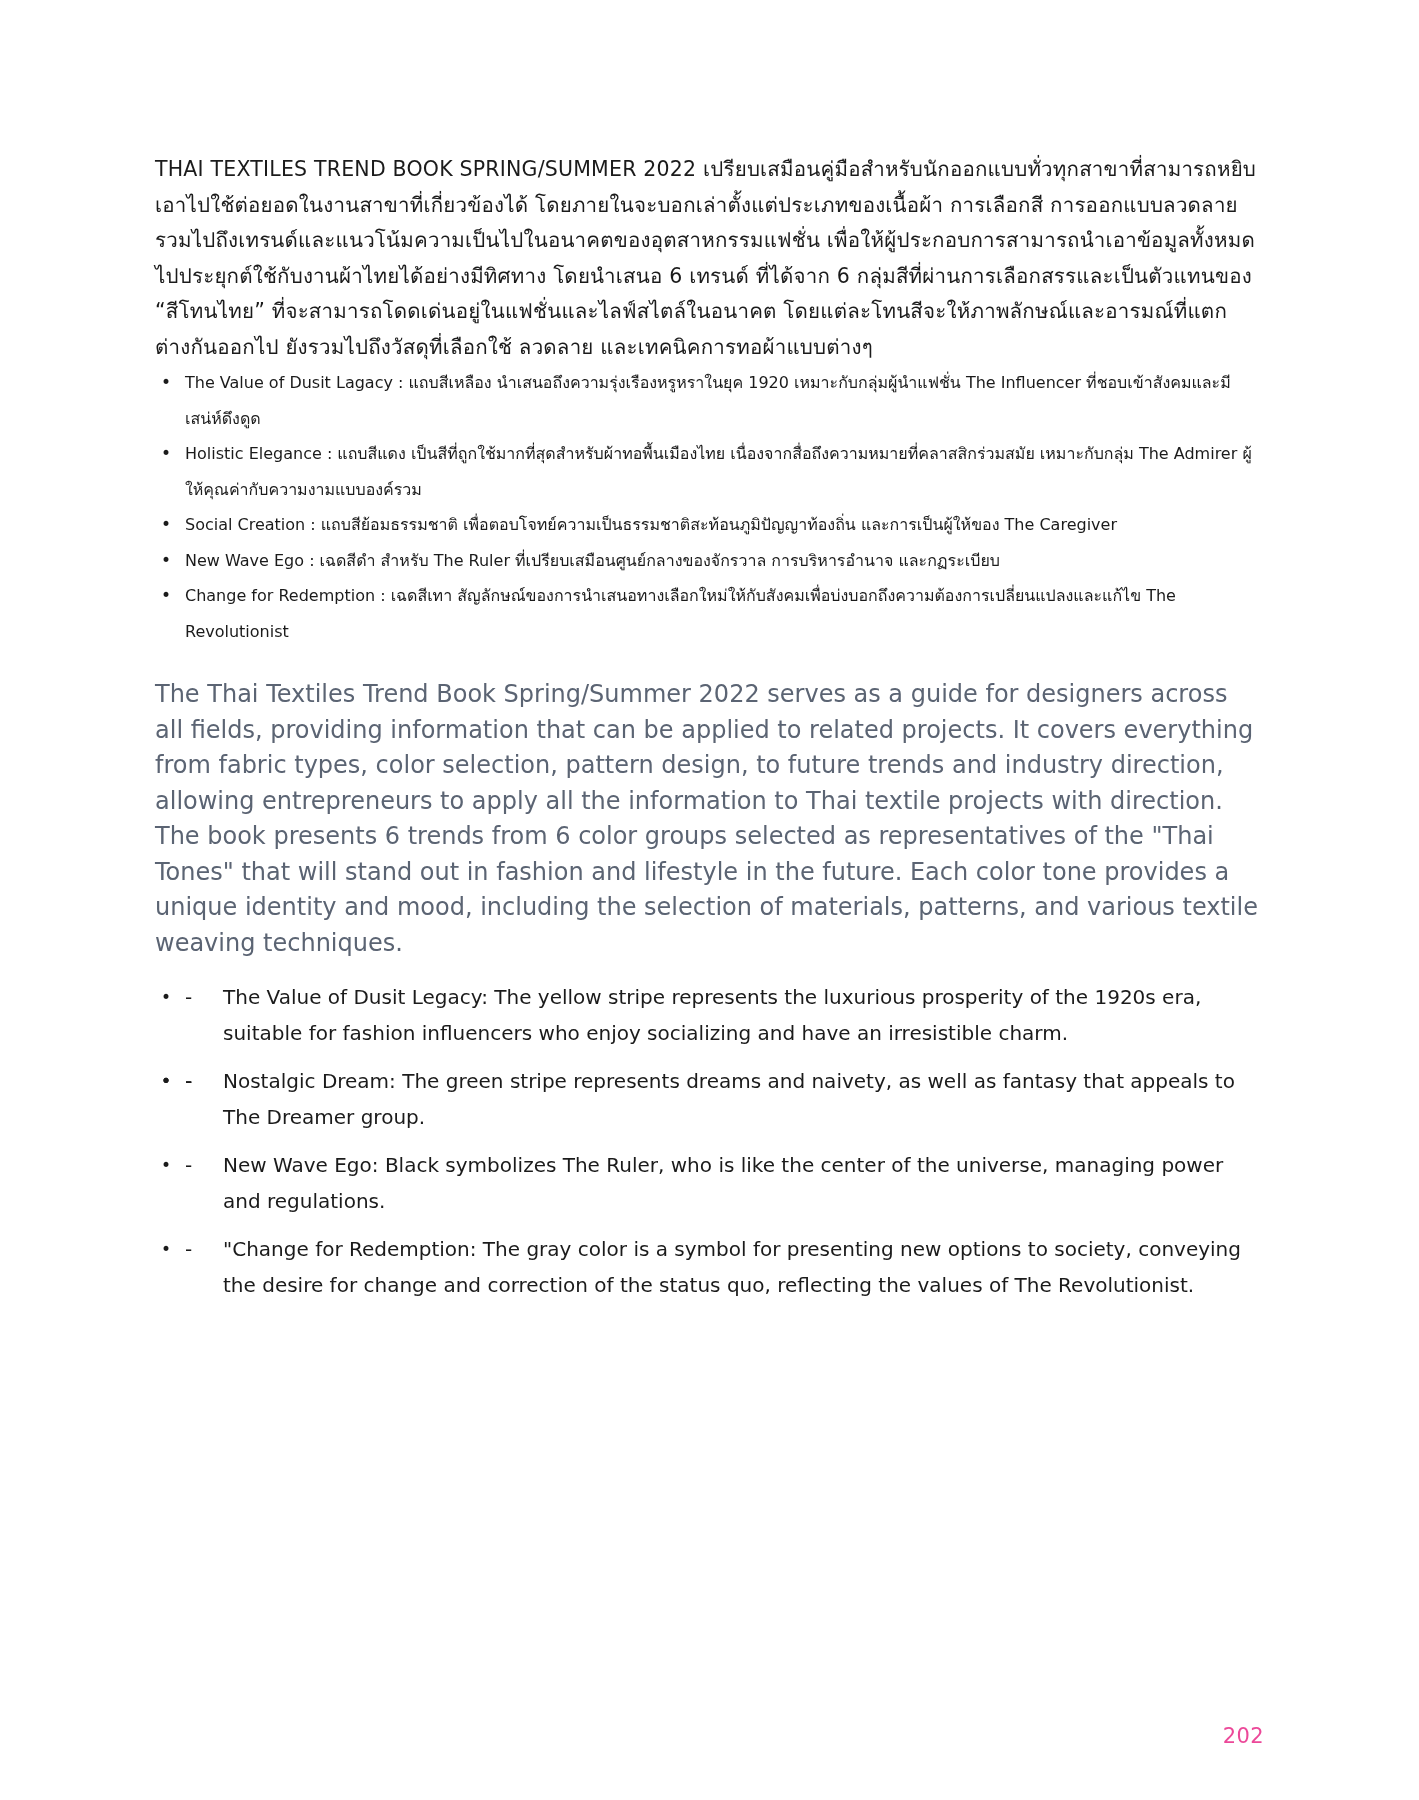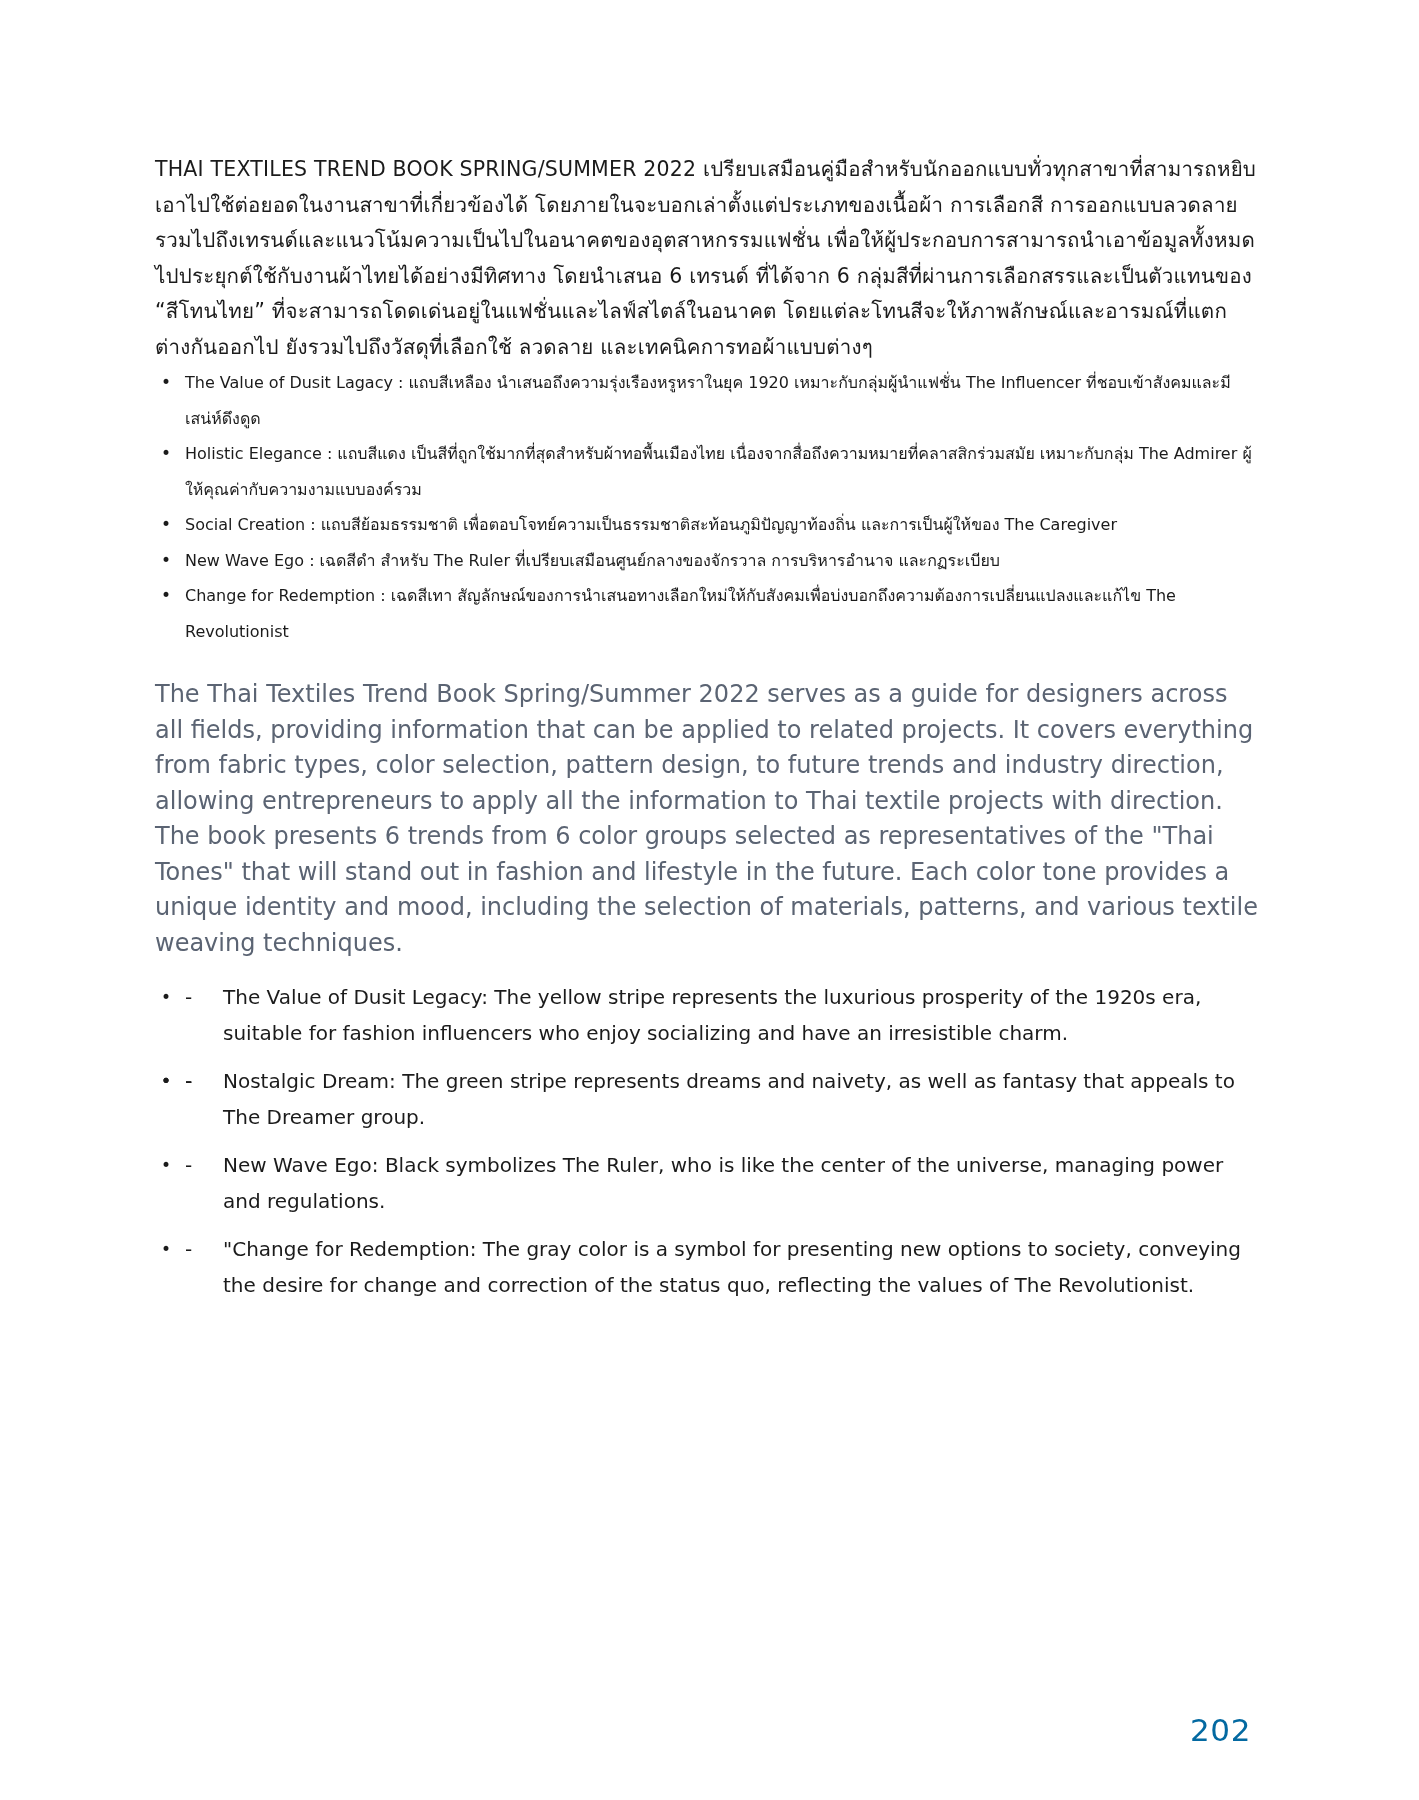--- a/index.html
+++ b/index.html
@@ -78,24 +78,24 @@
     color: #1b1b1b;
   }
   ul.eng-list > li .dash {
     position: absolute;
     left: 30px;
     top: 0;
     line-height: 36px;
   }
   .page-number {
     position: absolute;
-    right: 168px;
+    right: 155px;
     bottom: 52px;
-    font-size: 31px;
-    color: #0369a1;
+    font-size: 21px;
+    color: #ec4899;
     letter-spacing: 0.02em;
   }
 </style>
 </head>
 <body>
 
 <div class="page">
 
   <div class="thai-block">
     <p>THAI TEXTILES TREND BOOK SPRING/SUMMER 2022 เปรียบเสมือนคู่มือสำหรับนักออกแบบทั่วทุกสาขาที่สามารถหยิบเอาไปใช้ต่อยอดในงานสาขาที่เกี่ยวข้องได้ โดยภายในจะบอกเล่าตั้งแต่ประเภทของเนื้อผ้า การเลือกสี การออกแบบลวดลาย รวมไปถึงเทรนด์และแนวโน้มความเป็นไปในอนาคตของอุตสาหกรรมแฟชั่น เพื่อให้ผู้ประกอบการสามารถนำเอาข้อมูลทั้งหมดไปประยุกต์ใช้กับงานผ้าไทยได้อย่างมีทิศทาง โดยนำเสนอ 6 เทรนด์ ที่ได้จาก 6 กลุ่มสีที่ผ่านการเลือกสรรและเป็นตัวแทนของ “สีโทนไทย” ที่จะสามารถโดดเด่นอยู่ในแฟชั่นและไลฟ์สไตล์ในอนาคต โดยแต่ละโทนสีจะให้ภาพลักษณ์และอารมณ์ที่แตกต่างกันออกไป ยังรวมไปถึงวัสดุที่เลือกใช้ ลวดลาย และเทคนิคการทอผ้าแบบต่างๆ</p>

